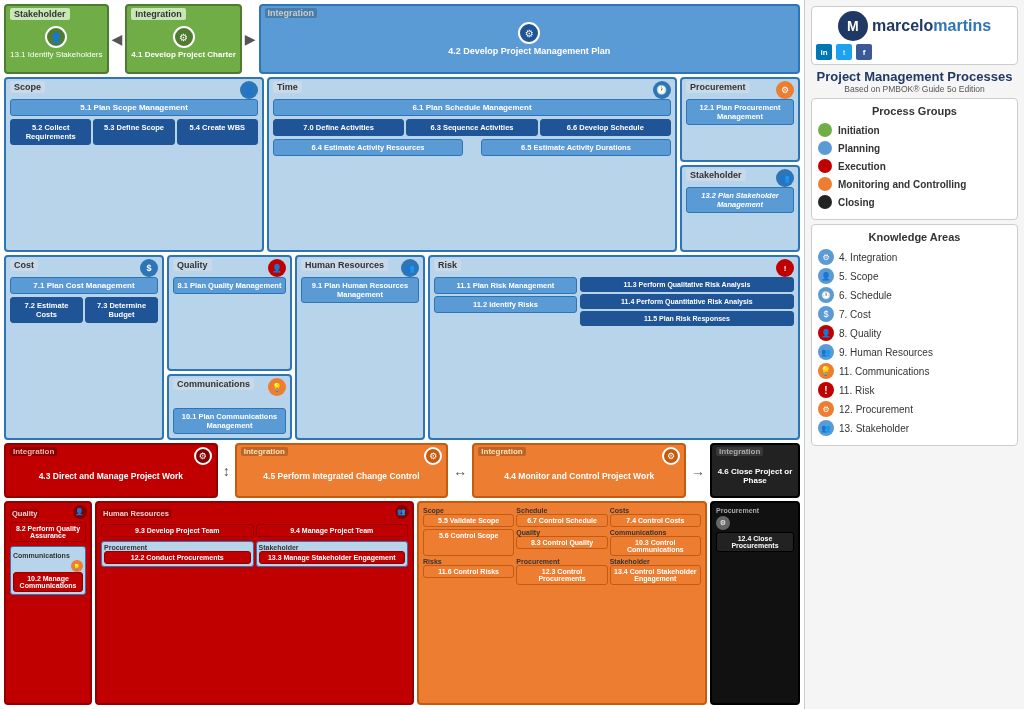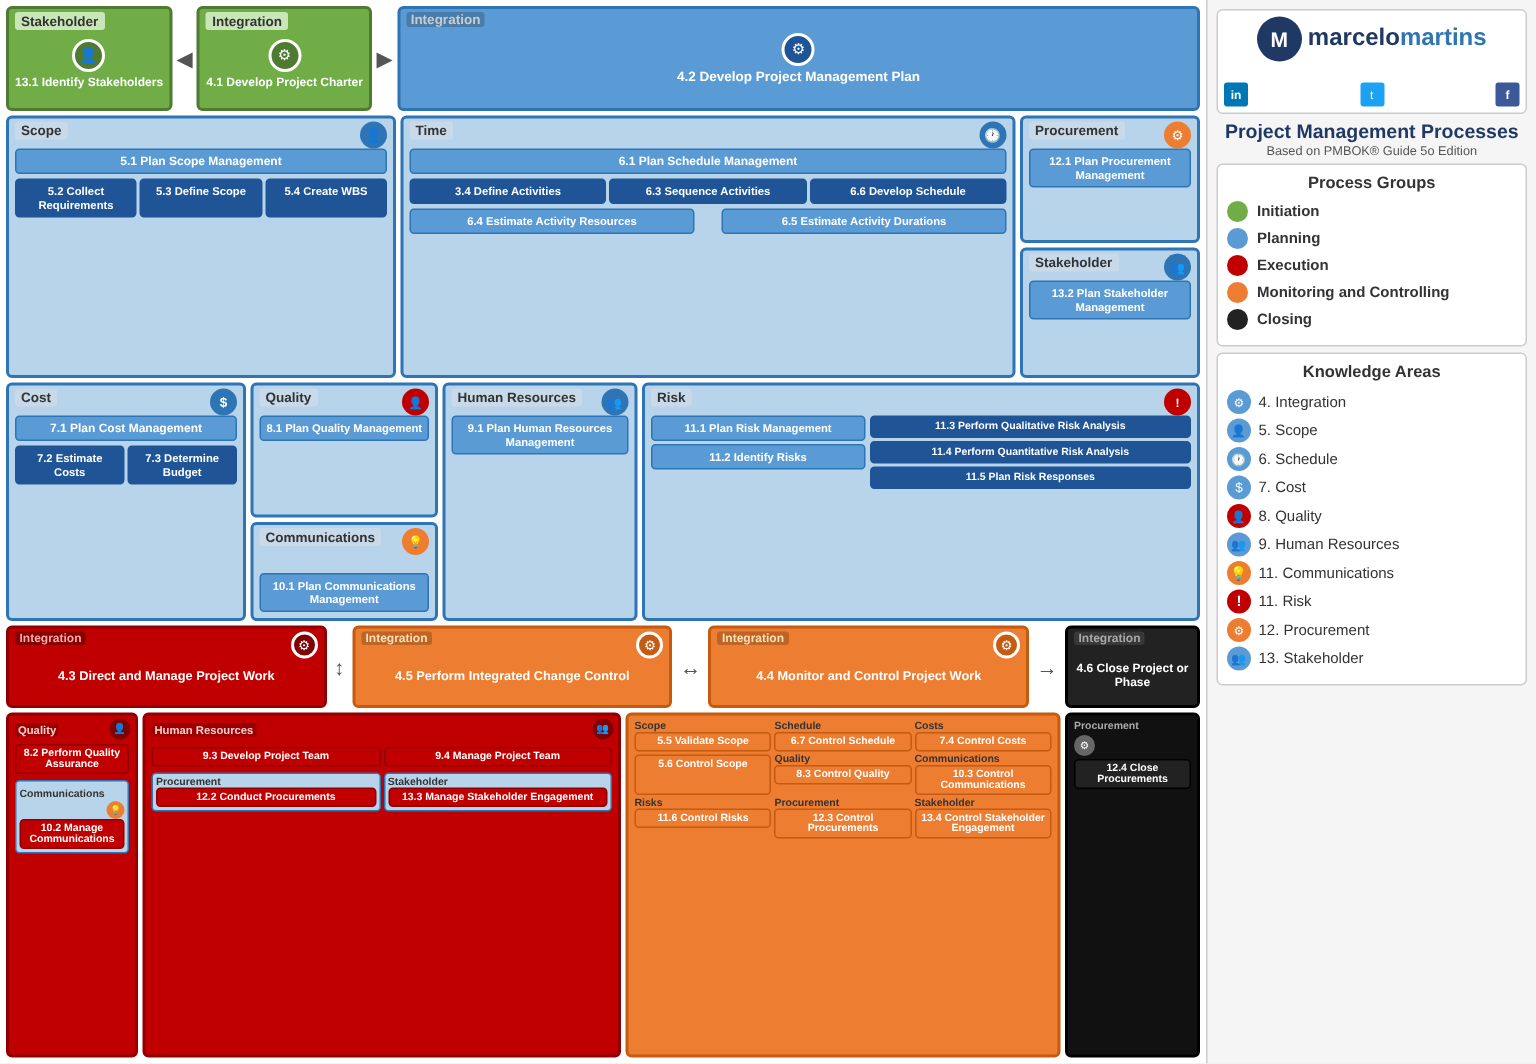--- a/index.html
+++ b/index.html
@@ -23,21 +23,21 @@
     .planning-row { display: flex; gap: 3px; height: 175px; }
     
     .scope-area { background: #b8d4ea; border: 2px solid #2e75b6; border-radius: 4px; padding: 4px; width: 260px; position: relative; }
     .time-area { background: #b8d4ea; border: 2px solid #2e75b6; border-radius: 4px; padding: 4px; flex: 1; position: relative; }
     .procurement-area { background: #b8d4ea; border: 2px solid #2e75b6; border-radius: 4px; padding: 4px; width: 120px; position: relative; }
     
     .inner-blue { background: #5b9bd5; border: 1px solid #2e75b6; border-radius: 3px; padding: 3px; color: white; font-size: 8px; font-weight: bold; text-align: center; }
     .inner-blue-dark { background: #1f5496; border: 1px solid #1f5496; border-radius: 3px; padding: 3px; color: white; font-size: 8px; font-weight: bold; text-align: center; }
     
     
-    .execution-row { display: flex; gap: 3px; height: 159px; }
+    .execution-row { display: flex; gap: 3px; height: 185px; }
     
     .cost-area { background: #b8d4ea; border: 2px solid #2e75b6; border-radius: 4px; padding: 4px; width: 160px; position: relative; }
     .quality-area-plan { background: #b8d4ea; border: 2px solid #2e75b6; border-radius: 4px; padding: 4px; width: 130px; position: relative; }
     .hr-area-plan { background: #b8d4ea; border: 2px solid #2e75b6; border-radius: 4px; padding: 4px; width: 130px; position: relative; }
     .risk-area-plan { background: #b8d4ea; border: 2px solid #2e75b6; border-radius: 4px; padding: 4px; flex: 1; position: relative; }
     
     
     .integration-exec-row { display: flex; gap: 3px; height: 55px; }
     .int-exec-left { background: #c00000; border: 2px solid #900000; border-radius: 4px; padding: 4px; flex: 1; position: relative; display: flex; align-items: center; justify-content: center; }
     .int-exec-mid { background: #ed7d31; border: 2px solid #c55a11; border-radius: 4px; padding: 4px; flex: 1; position: relative; display: flex; align-items: center; justify-content: center; }
@@ -72,21 +72,21 @@
 <div class="main-container">
 
   <div class="diagram-area">
 
     <div class="top-row">
 
       <div class="stakeholder-box" style="background:#70ad47; border-color:#4e7a32; min-width:95px;">
         <span class="area-label" style="background:#c8e6b8;">Stakeholder</span>
         <div style="margin-top:16px; display:flex; flex-direction:column; align-items:center;">
           <div style="width:22px;height:22px;border-radius:50%;background:#4e7a32;border:2px solid #fff;display:flex;align-items:center;justify-content:center;font-size:10px;color:white;margin-bottom:2px;">👤</div>
-          <div style="font-size:8px;color:white;font-weight:bold;text-align:right;">13.1 Identify Stakeholders</div>
+          <div style="font-size:8px;color:white;font-weight:normal;text-align:right;">13.1 Identify Stakeholders</div>
         </div>
       </div>
 
       <div style="display:flex;align-items:center;color:#555;font-size:14px;">◀</div>
 
       <div class="integration-box-small" style="background:#70ad47; border-color:#4e7a32; min-width:105px;">
         <span class="area-label" style="background:#c8e6b8;">Integration</span>
         <div style="margin-top:16px; display:flex; flex-direction:column; align-items:center;">
           <div style="width:22px;height:22px;border-radius:50%;background:#4e7a32;border:2px solid #fff;display:flex;align-items:center;justify-content:center;font-size:10px;color:white;margin-bottom:2px;">⚙</div>
           <div style="font-size:8px;color:white;font-weight:bold;text-align:center;">4.1 Develop Project Charter</div>
@@ -119,21 +119,21 @@
           </div>
         </div>
       </div>
 
       <div class="time-area">
         <span class="area-label">Time</span>
         <div style="position:absolute;top:2px;right:4px;width:18px;height:18px;border-radius:50%;background:#2e75b6;display:flex;align-items:center;justify-content:center;font-size:9px;color:white;">🕐</div>
         <div style="margin-top:16px;display:flex;flex-direction:column;gap:3px;">
           <div class="inner-blue">6.1 Plan Schedule Management</div>
           <div style="display:grid;grid-template-columns:1fr 1fr 1fr;gap:2px;">
-            <div class="inner-blue-dark" style="font-size:7.5px;">3.4 Define Activities</div>
+            <div class="inner-blue-dark" style="font-size:7.5px;">7.0 Define Activities</div>
             <div class="inner-blue-dark" style="font-size:7.5px;">6.3 Sequence Activities</div>
             <div class="inner-blue-dark" style="font-size:7.5px;">6.6 Develop Schedule</div>
           </div>
           <div style="display:grid;grid-template-columns:1fr 1fr;gap:18px;">
             <div class="inner-blue" style="font-size:7.5px;">6.4 Estimate Activity Resources</div>
             <div class="inner-blue" style="font-size:7.5px;">6.5 Estimate Activity Durations</div>
           </div>
         </div>
       </div>
 
@@ -142,21 +142,21 @@
           <span class="area-label">Procurement</span>
           <div style="position:absolute;top:2px;right:4px;width:18px;height:18px;border-radius:50%;background:#ed7d31;display:flex;align-items:center;justify-content:center;font-size:9px;color:white;">⚙</div>
           <div style="margin-top:16px;">
             <div class="inner-blue" style="font-size:7.5px;">12.1 Plan Procurement Management</div>
           </div>
         </div>
         <div style="background:#b8d4ea;border:2px solid #2e75b6;border-radius:4px;padding:4px;position:relative;flex:1;">
           <span class="area-label">Stakeholder</span>
           <div style="position:absolute;top:2px;right:4px;width:18px;height:18px;border-radius:50%;background:#2e75b6;display:flex;align-items:center;justify-content:center;font-size:8px;color:white;">👥</div>
           <div style="margin-top:16px;">
-            <div class="inner-blue" style="font-size:7.5px;">13.2 Plan Stakeholder Management</div>
+            <div class="inner-blue" style="font-size:7.5px;font-style:italic;">13.2 Plan Stakeholder Management</div>
           </div>
         </div>
       </div>
 
     </div>
 
     <div class="execution-row">
 
       <div class="cost-area">
         <span class="area-label">Cost</span>
@@ -351,21 +351,21 @@
 
   <div class="sidebar">
 
     <div class="logo-area">
       <div style="display:flex;align-items:center;justify-content:center;gap:4px;">
         <div style="width:30px;height:30px;background:#1f3864;border-radius:50%;display:flex;align-items:center;justify-content:center;color:white;font-weight:bold;font-size:14px;">M</div>
         <div>
           <span style="font-size:16px;font-weight:bold;color:#1f3864;">marcelo</span><span style="font-size:16px;font-weight:bold;color:#2e75b6;">martins</span>
         </div>
       </div>
-      <div style="display:flex;gap:4px;justify-content:space-between;margin-top:14px;">
+      <div style="display:flex;gap:4px;justify-content:flex-start;margin-top:3px;">
         <div style="background:#0077b5;width:16px;height:16px;border-radius:2px;display:flex;align-items:center;justify-content:center;color:white;font-size:8px;font-weight:bold;">in</div>
         <div style="background:#1da1f2;width:16px;height:16px;border-radius:2px;display:flex;align-items:center;justify-content:center;color:white;font-size:8px;">t</div>
         <div style="background:#3b5998;width:16px;height:16px;border-radius:2px;display:flex;align-items:center;justify-content:center;color:white;font-size:8px;font-weight:bold;">f</div>
       </div>
     </div>
 
     <div style="text-align:center;">
       <div style="font-size:13px;font-weight:bold;color:#1f3864;">Project Management Processes</div>
       <div style="font-size:8.5px;color:#555;">Based on PMBOK® Guide 5o Edition</div>
     </div>

